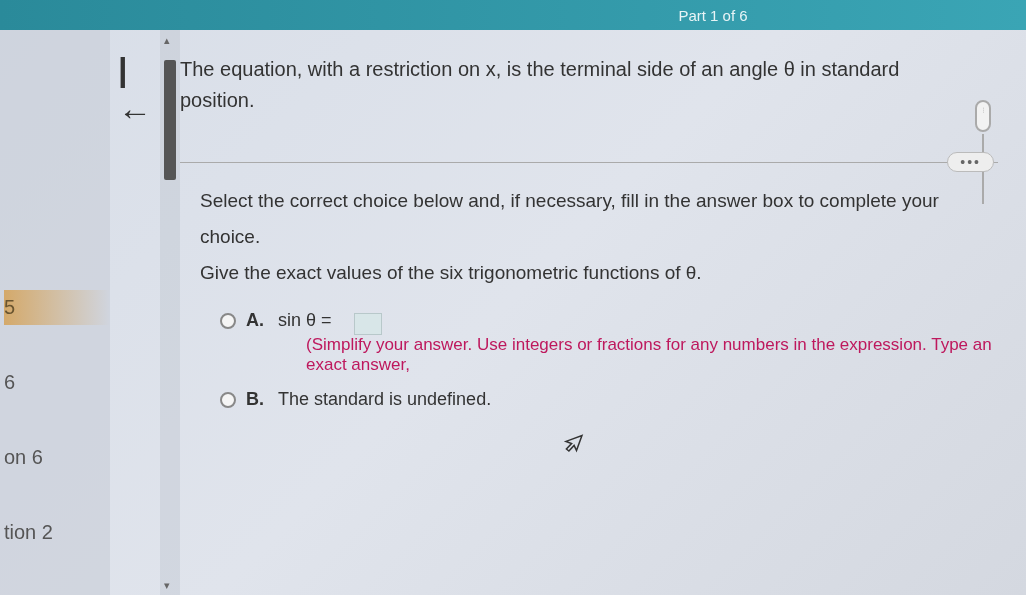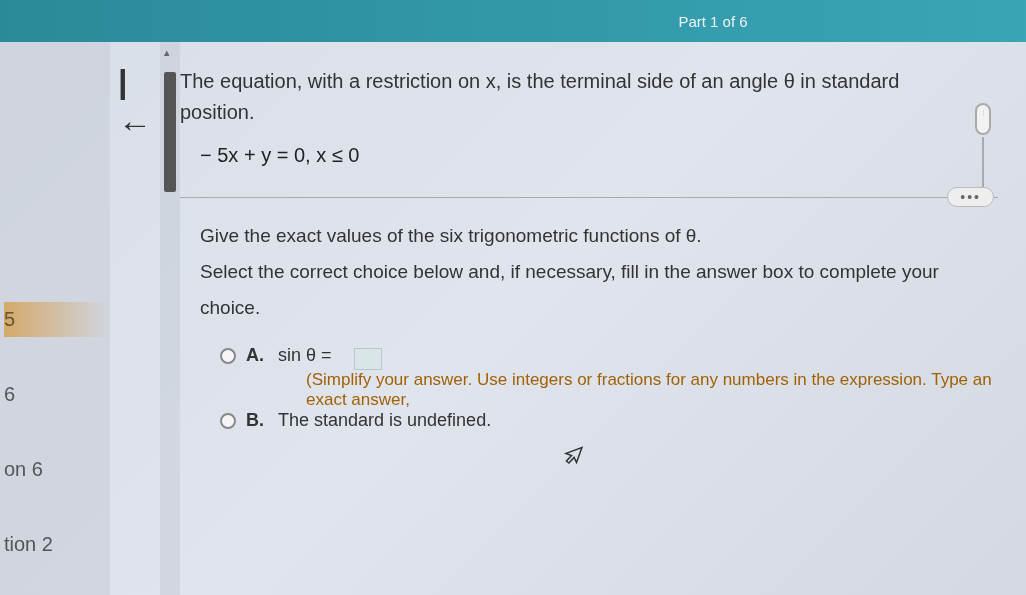--- a/index.html
+++ b/index.html
@@ -5,21 +5,21 @@
     * { margin: 0; padding: 0; box-sizing: border-box; }
     body {
       font-family: Arial, Helvetica, sans-serif;
       width: 1026px;
       height: 595px;
       overflow: hidden;
       position: relative;
       background: linear-gradient(135deg, #d8dee8 0%, #e0e4ec 50%, #d4d8e0 100%);
     }
     .top-bar {
-      height: 42px;
+      height: 30px;
       background: linear-gradient(to right, #2a8a9a, #3aa5b5);
       display: flex;
       align-items: center;
       justify-content: center;
       color: #e8f4f6;
       font-size: 15px;
       font-weight: 500;
       padding-left: 400px;
     }
     .main-layout {
@@ -95,21 +95,21 @@
       font-size: 11px;
     }
     .question-panel {
       flex: 1;
       padding: 24px 28px 0 0;
       position: relative;
       color: #333;
     }
     .question-header {
       display: flex;
-      align-items: center;
+      align-items: flex-end;
       gap: 20px;
     }
     .question-text-block {
       flex: 1;
     }
     .question-prompt {
       font-size: 20px;
       line-height: 1.55;
       color: #333;
       margin-bottom: 16px;
@@ -214,21 +214,22 @@
       width: 28px;
       height: 22px;
       background: #d8e6e8;
       border: 1px solid #b8c8ca;
       position: relative;
       top: 4px;
     }
     .choice-hint {
       margin-left: 86px;
       font-size: 17px;
-      color: #a16207;
+      color: #be185d;
+      margin-bottom: 14px;
       margin-top: -4px;
     }
     .cursor-icon {
       position: absolute;
       font-size: 22px;
       color: #333;
       pointer-events: none;
     }
   </style>
 </head>
@@ -257,37 +258,36 @@
       <div class="scrollbar-up">▴</div>
       <div class="scrollbar-thumb"></div>
       <div class="scrollbar-down">▾</div>
     </div>
 
     <div class="question-panel">
 
       <div class="question-header">
         <div class="question-text-block">
           <div class="question-prompt">The equation, with a restriction on x, is the terminal side of an angle θ in standard position.</div>
-          <div class="equation">− 5x + y = 0, x ≤ 0</div>
         </div>
         <div class="right-control">
           <div class="slider-knob">
             <span class="slider-dots">⋮</span>
             <div class="slider-stem"></div>
           </div>
         </div>
       </div>
 
       <div class="divider-row">
         <div class="more-btn">•••</div>
       </div>
 
       <div class="instruction-block">
+        <div>Select the correct choice below and, if necessary, fill in the answer box to complete your choice.</div>
         <div>Give the exact values of the six trigonometric functions of θ.</div>
-        <div>Select the correct choice below and, if necessary, fill in the answer box to complete your choice.</div>
       </div>
 
       <div class="choices">
 
         <div class="choice-row">
           <span class="radio"></span>
           <span class="choice-letter">A.</span>
           <span class="choice-text">
             <span>sin θ =</span>
             <span class="answer-box"></span>

